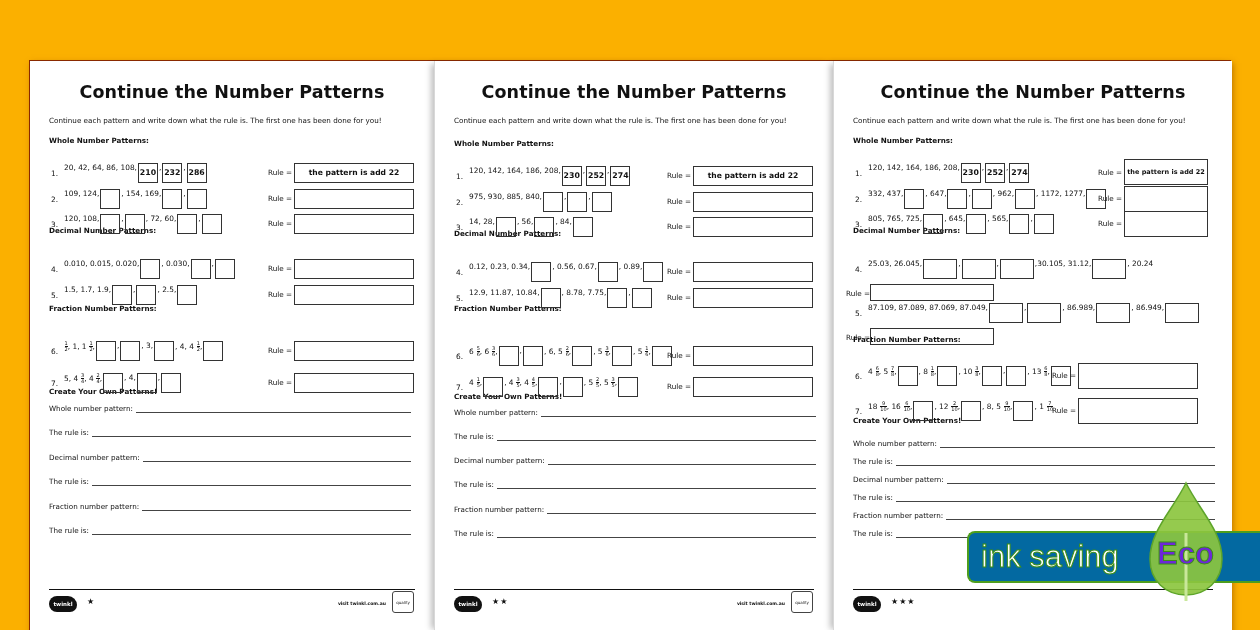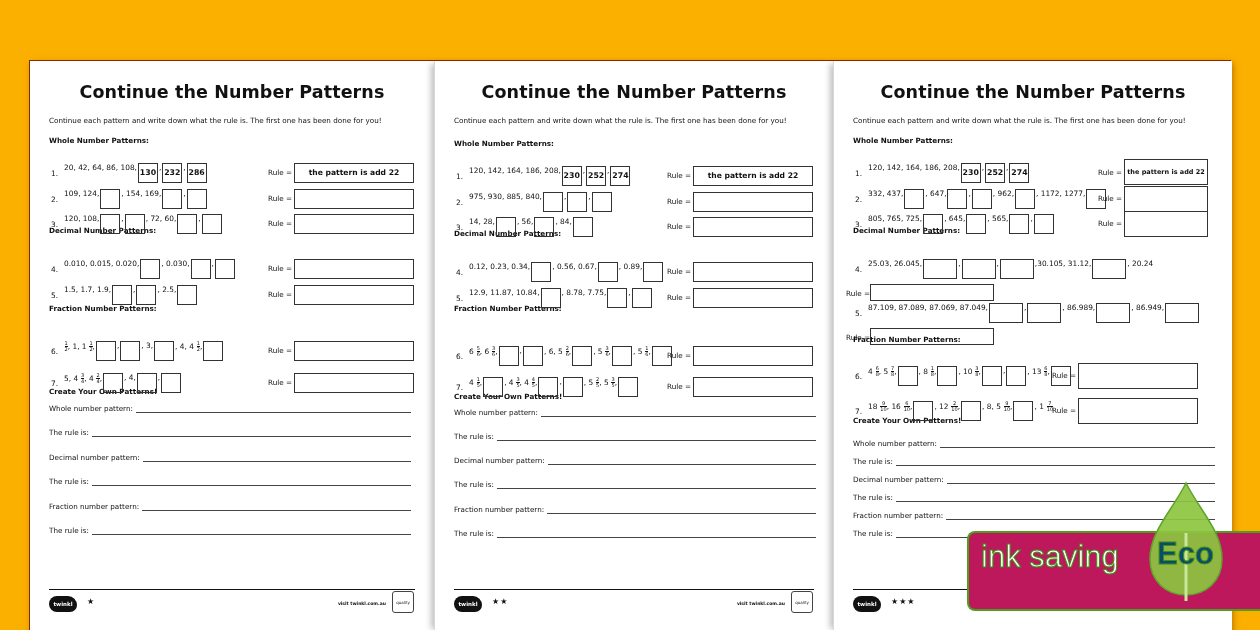--- a/index.html
+++ b/index.html
@@ -25,41 +25,41 @@
   .line-row { position: absolute; left: 19px; font-size: 7.2px; display: flex; align-items: flex-end; white-space: nowrap; }
   .line-row .fill { flex: 1; border-bottom: 1px solid #444; margin-left: 3px; height: 8px; }
   .footer-rule { position: absolute; left: 19px; right: 19px; top: 528px; border-top: 1.5px solid #111; }
   .logo { position: absolute; left: 19px; top: 535px; width: 28px; height: 16px; background: #111; border-radius: 8px 9px 7px 8px; color: #fff; font-size: 5.5px; font-weight: bold; text-align: center; line-height: 16px; }
   .stars { position: absolute; left: 57px; top: 536px; font-size: 8px; letter-spacing: 1px; }
   .site { position: absolute; right: 48px; top: 540px; font-size: 4.5px; font-weight: bold; }
   .badge-icon { position: absolute; right: 20px; top: 530px; width: 22px; height: 22px; border: 1px solid #444; border-radius: 3px; font-size: 4px; text-align: center; line-height: 22px; }
   .frac { display: inline-block; font-size: 5px; line-height: 5px; vertical-align: middle; text-align: center; margin-left: 0.5px; }
   .frac span { display: block; }
   .frac .n { border-bottom: 0.6px solid #111; }
-  .eco { position: absolute; left: 967px; top: 531px; width: 293px; height: 80px; background: #be185d; border: 2px solid #4d9e1d; border-right: none; border-radius: 8px 0 0 8px; }
+  .eco { position: absolute; left: 967px; top: 531px; width: 293px; height: 52px; background: #0369a1; border: 2px solid #4d9e1d; border-right: none; border-radius: 8px 0 0 8px; }
   .eco-text { position: absolute; left: 12px; top: 6px; font-size: 31px; color: #fff; font-family: "Liberation Sans", sans-serif; -webkit-text-stroke: 1px #3d8f16; }
   .leaf { position: absolute; left: 1148px; top: 481px; width: 76px; height: 120px; }
-  .leaf-text { position: absolute; left: 1157px; top: 536px; font-size: 31px; color: #0c4a6e; font-weight: bold; font-family: "Liberation Sans", sans-serif; -webkit-text-stroke: 1px #3d8f16; }
+  .leaf-text { position: absolute; left: 1157px; top: 536px; font-size: 31px; color: #6d28d9; font-weight: bold; font-family: "Liberation Sans", sans-serif; -webkit-text-stroke: 1px #3d8f16; }
 </style>
 </head>
 <body>
 
 <div class="pages-strip">
   <div class="page p1">
       <div class="title">Continue the Number Patterns</div>
       <div class="instr">Continue each pattern and write down what the rule is. The first one has been done for you!</div>
       <div class="section-h" style="top: 75px;">Whole Number Patterns:</div>
       <div class="section-h" style="top: 165px;">Decimal Number Patterns:</div>
       <div class="section-h" style="top: 243px;">Fraction Number Patterns:</div>
       <div class="section-h" style="top: 326px;">Create Your Own Patterns!</div>
       <div class="row" style="top: 102px;">
         <span class="num">1.</span>
         <span class="seq">
           <span class="tok">20, 42, 64, 86, 108,</span>
-          <span class="box">130</span>
+          <span class="box">210</span>
           <span class="tok">,</span>
           <span class="box">232</span>
           <span class="tok">,</span>
           <span class="box">286</span>
         </span>
       </div>
       <div class="rule-label" style="left: 238px; top: 107px;">Rule =</div>
       <div class="rule-box" style="left: 264px; top: 102px; width: 120px;">the pattern is add 22</div>
       <div class="row" style="top: 128px;">
         <span class="num">2.</span>

